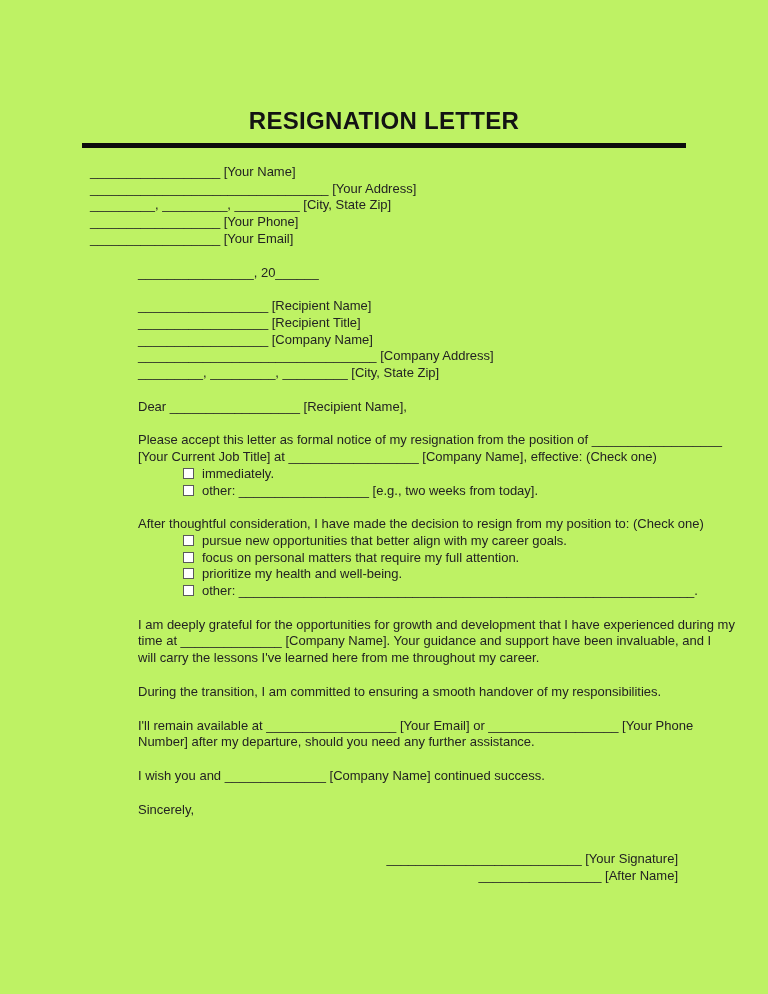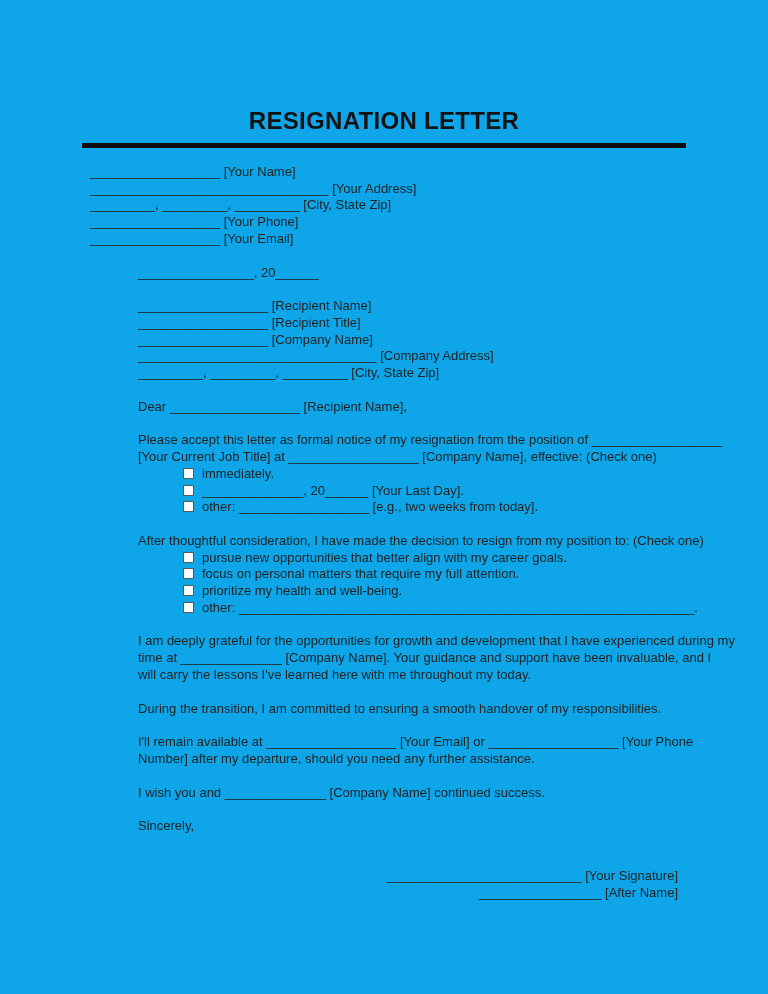--- a/index.html
+++ b/index.html
@@ -1,19 +1,19 @@
 <!DOCTYPE html>
 <html><head>
 <meta charset="utf-8">
 <style>
   html,body{margin:0;padding:0;background:#ffffff;}
   .page{
     width:768px;height:994px;box-sizing:border-box;
     padding:106px 90px 0 90px;
-    background:#0ea5e9;
+    background:#bef264;
     font-family:"Liberation Sans","DejaVu Sans",sans-serif;
     font-size:13px;line-height:16.7px;color:#232323;
     overflow:hidden;
   }
   .title{
     font-family:"Liberation Sans","DejaVu Sans",sans-serif;
     font-weight:bold;font-size:24px;line-height:30px;
     text-align:center;margin:0;color:#131313;letter-spacing:0.3px;
   }
   .rule{height:5px;background:#0c0c0c;margin:7px -8px 0 -8px;}
@@ -57,23 +57,20 @@
 
   <div class="block line">Dear __________________ [Recipient Name],</div>
 
   <div class="block">
     <div class="line">Please accept this letter as formal notice of my resignation from the position of __________________</div>
     <div class="line">[Your Current Job Title] at __________________ [Company Name], effective: (Check one)</div>
     <div class="cb-row">
       <span class="cb"></span><span>immediately.</span>
     </div>
     <div class="cb-row">
-      <span class="cb"></span><span>______________, 20______ [Your Last Day].</span>
-    </div>
-    <div class="cb-row">
       <span class="cb"></span><span>other: __________________ [e.g., two weeks from today].</span>
     </div>
   </div>
 
   <div class="block">
     <div class="line">After thoughtful consideration, I have made the decision to resign from my position to: (Check one)</div>
     <div class="cb-row">
       <span class="cb"></span><span>pursue new opportunities that better align with my career goals.</span>
     </div>
     <div class="cb-row">
@@ -83,21 +80,21 @@
       <span class="cb"></span><span>prioritize my health and well-being.</span>
     </div>
     <div class="cb-row">
       <span class="cb"></span><span>other: _______________________________________________________________.</span>
     </div>
   </div>
 
   <div class="block">
     <div class="line">I am deeply grateful for the opportunities for growth and development that I have experienced during my</div>
     <div class="line">time at ______________ [Company Name]. Your guidance and support have been invaluable, and I</div>
-    <div class="line">will carry the lessons I've learned here with me throughout my today.</div>
+    <div class="line">will carry the lessons I've learned here from me throughout my career.</div>
   </div>
 
   <div class="block line">During the transition, I am committed to ensuring a smooth handover of my responsibilities.</div>
 
   <div class="block">
     <div class="line">I'll remain available at __________________ [Your Email] or __________________ [Your Phone</div>
     <div class="line">Number] after my departure, should you need any further assistance.</div>
   </div>
 
   <div class="block line">I wish you and ______________ [Company Name] continued success.</div>

